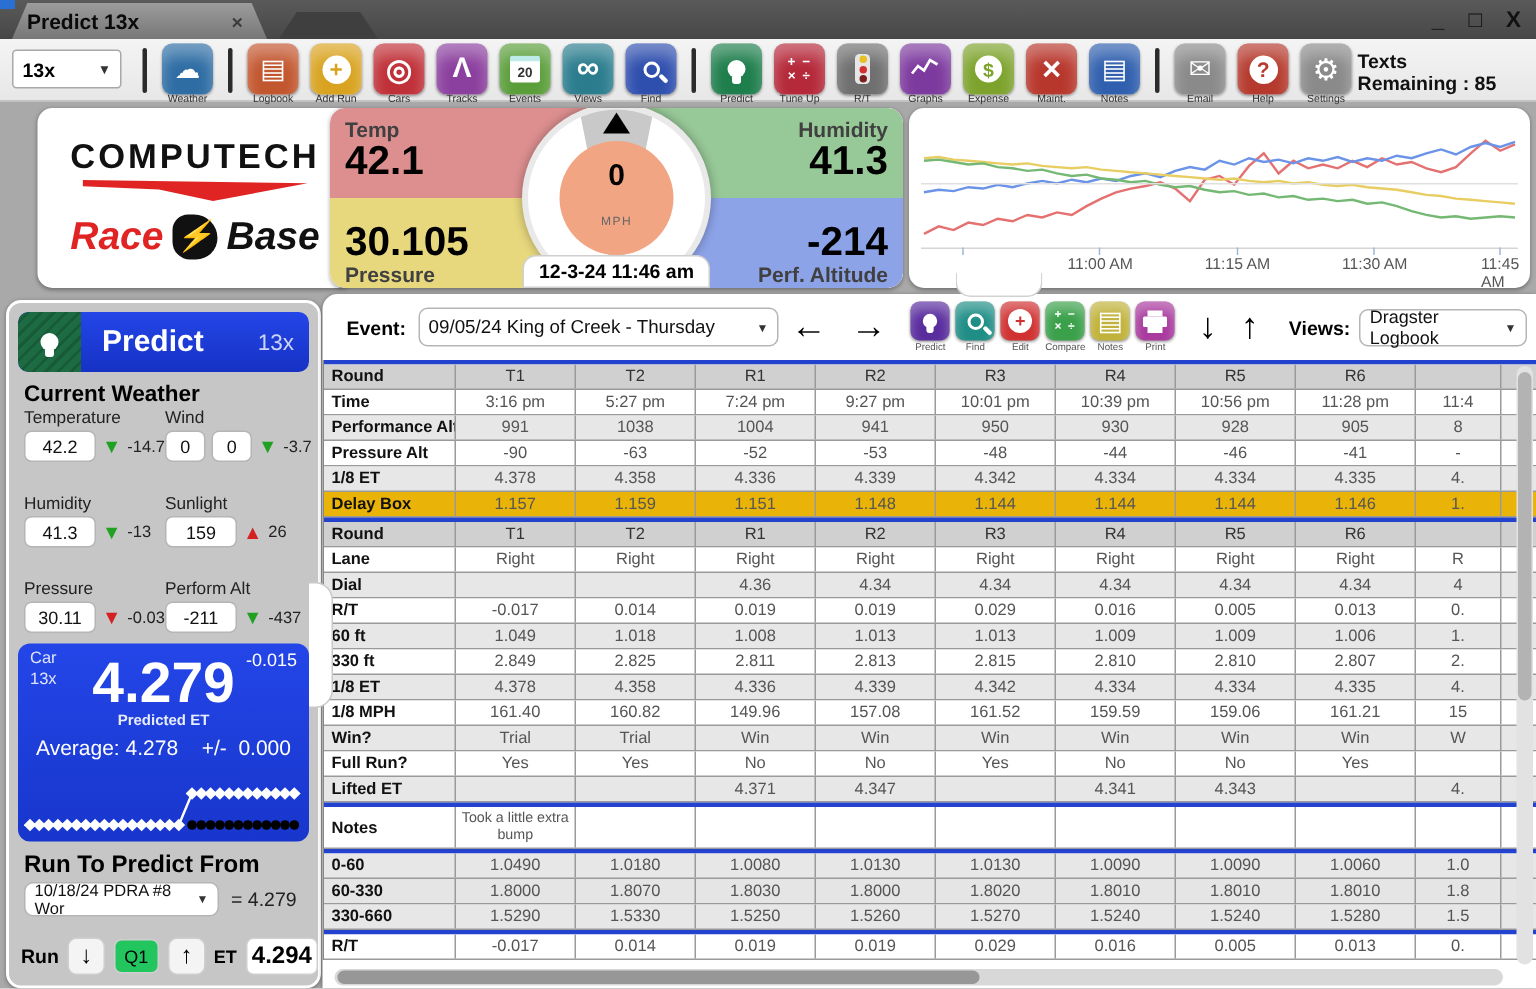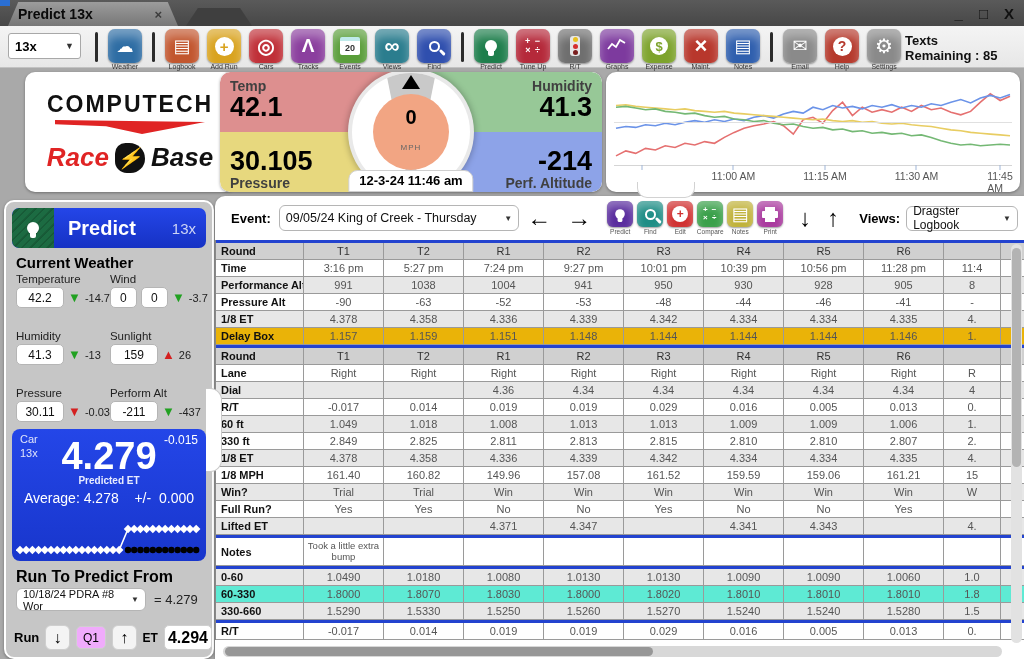--- a/index.html
+++ b/index.html
@@ -122,21 +122,21 @@
   .run-title { font-size:16px; font-weight:bold; color:#000; margin:7px 0 2px 10px; }
   .run-sel-row { display:flex; align-items:center; gap:8px; margin:2px 0 0 10px; }
   .sel-box { background:#fff; border:1px solid #b5b5b5; border-radius:6px; height:23px;
     display:flex; align-items:center; font-size:11px; padding:0 6px; color:#111; }
   .sel-box .caret { margin-left:auto; font-size:8px; color:#333; padding-left:4px; }
   .run-equals { font-size:13px; color:#222; }
   .run-row { display:flex; align-items:center; gap:6px; margin:14px 0 0 8px; }
   .run-lbl { font-size:13px; font-weight:bold; }
   .sq-btn { width:30px; height:25px; background:#f4f4f4; border:1px solid #cfcfcf; border-radius:6px;
     display:flex; align-items:center; justify-content:center; font-size:16px; font-weight:bold; color:#000; }
-  .round-box { width:38px; height:23px; background:#f0abfc; border:1px solid #cfcfcf; border-radius:5px;
+  .round-box { width:38px; height:23px; background:#22c55e; border:1px solid #cfcfcf; border-radius:5px;
     display:flex; align-items:center; justify-content:center; font-size:12px; }
   .et-box { width:60px; height:25px; background:#fff; border:1px solid #cfcfcf; border-radius:5px;
     display:flex; align-items:center; justify-content:center; font-size:16px; font-weight:bold; }
   .formula-row { display:flex; align-items:center; gap:6px; margin:12px 0 0 8px; }
   .formula-lbl { font-size:12px; font-weight:bold; }
 
   
   .handle-left { position:absolute; left:206px; top:388px; width:16px; height:84px; background:#fff;
     border:1px solid #c9c9c9; border-left:none; border-radius:0 12px 12px 0; z-index:6; }
   .handle-top { position:absolute; left:637px; top:182px; width:58px; height:16px; background:#fff;
@@ -805,21 +805,21 @@
         <div class="tcell">1.0490</div>
         <div class="tcell">1.0180</div>
         <div class="tcell">1.0080</div>
         <div class="tcell">1.0130</div>
         <div class="tcell">1.0130</div>
         <div class="tcell">1.0090</div>
         <div class="tcell">1.0090</div>
         <div class="tcell">1.0060</div>
         <div class="tcell">1.0</div>
       </div>
-      <div class="trow" style="background: #5eead4;">
+      <div class="trow" style="background: #e5e5e5;">
         <div class="tcell lbl">60-330</div>
         <div class="tcell">1.8000</div>
         <div class="tcell">1.8070</div>
         <div class="tcell">1.8030</div>
         <div class="tcell">1.8000</div>
         <div class="tcell">1.8020</div>
         <div class="tcell">1.8010</div>
         <div class="tcell">1.8010</div>
         <div class="tcell">1.8010</div>
         <div class="tcell">1.8</div>

